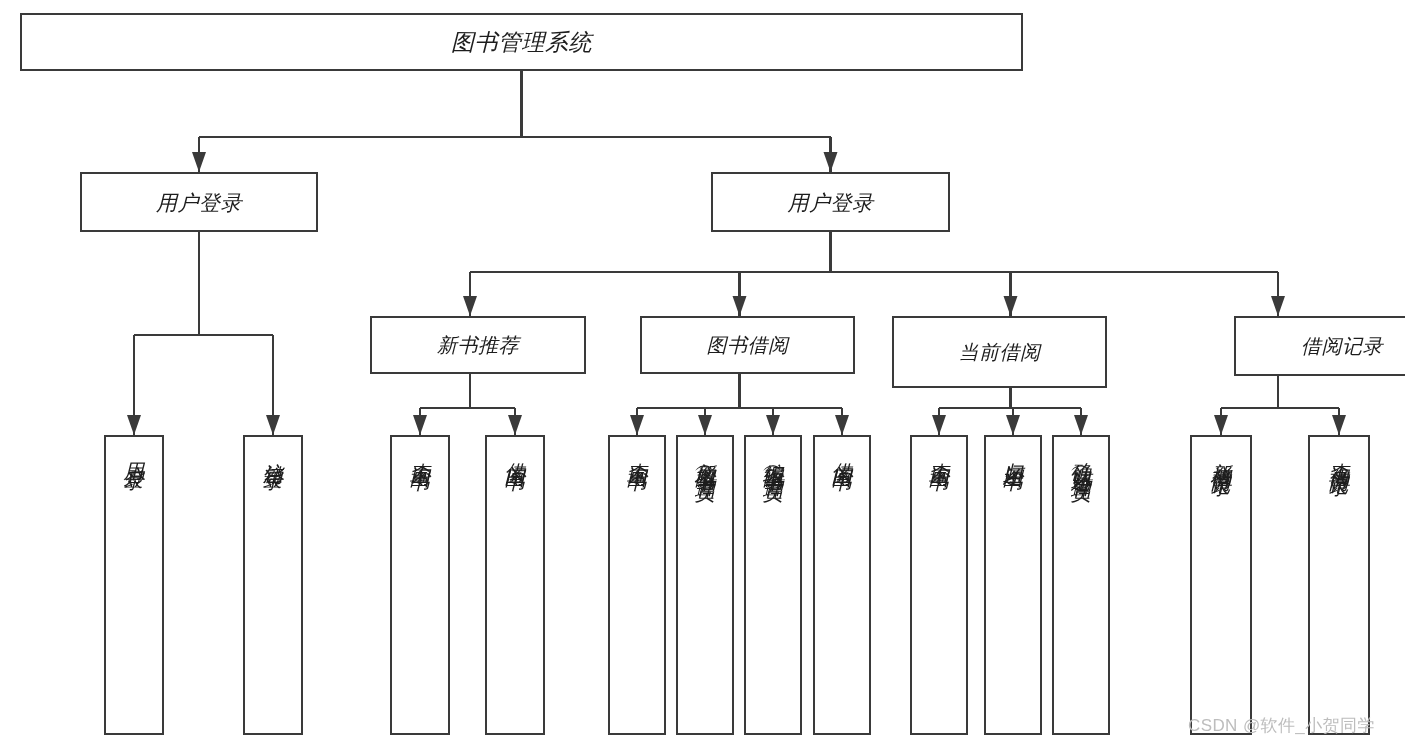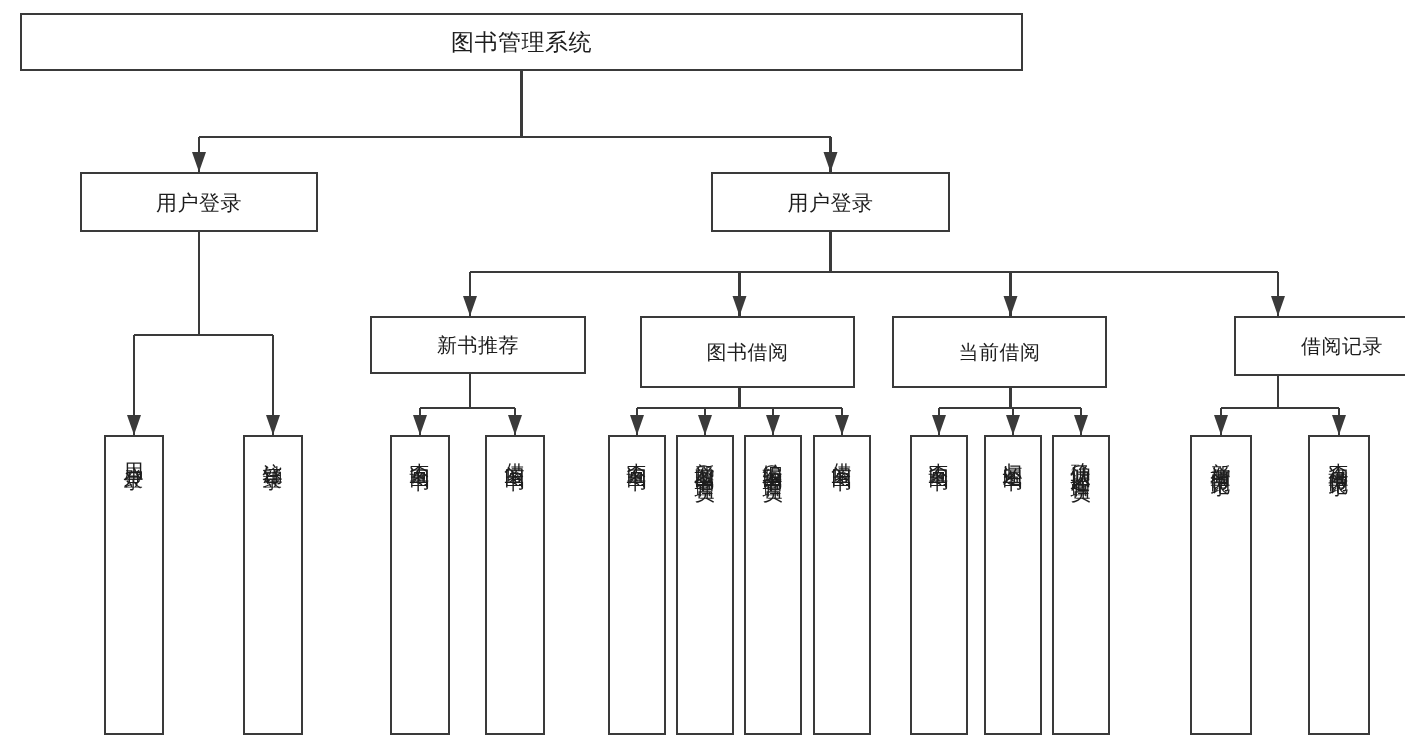--- a/index.html
+++ b/index.html
@@ -29,20 +29,21 @@
   .node {
     position: absolute;
     box-sizing: border-box;
     border: 2.5px solid #3a3a3a;
     background: #ffffff;
     display: flex;
     align-items: center;
     justify-content: center;
     color: #1d1d1d;
     overflow: hidden;
+    font-style: italic;
   }
   .node.root {
     font-size: 23px;
   }
   .node.lvl2 {
     font-size: 21px;
   }
   .node.lvl3 {
     font-size: 20px;
     margin-left: 8px;
@@ -139,21 +140,21 @@
       </div>
       <div class="node lvl2" style="left: 80px; top: 172px; width: 238px; height: 60px;">
         <span class="label">用户登录</span>
       </div>
       <div class="node lvl2" style="left: 711px; top: 172px; width: 239px; height: 60px;">
         <span class="label">用户登录</span>
       </div>
       <div class="node lvl3" style="left: 362px; top: 316px; width: 216px; height: 58px;">
         <span class="label">新书推荐</span>
       </div>
-      <div class="node lvl3" style="left: 632px; top: 316px; width: 215px; height: 72px;">
+      <div class="node lvl3" style="left: 632px; top: 316px; width: 215px; height: 58px;">
         <span class="label">图书借阅</span>
       </div>
       <div class="node lvl3" style="left: 884px; top: 316px; width: 215px; height: 72px;">
         <span class="label">当前借阅</span>
       </div>
       <div class="node lvl3" style="left: 1226px; top: 316px; width: 216px; height: 60px;">
         <span class="label">借阅记录</span>
       </div>
       <div class="node leaf" style="left: 104px; top: 435px; width: 60px; height: 300px;">
         <span class="label">用户登录</span>
@@ -188,13 +189,14 @@
       <div class="node leaf" style="left: 1052px; top: 435px; width: 58px; height: 300px;">
         <span class="label">确认归还（管理员）</span>
       </div>
       <div class="node leaf" style="left: 1190px; top: 435px; width: 62px; height: 300px;">
         <span class="label">新增借阅记录</span>
       </div>
       <div class="node leaf" style="left: 1308px; top: 435px; width: 62px; height: 300px;">
         <span class="label">查询借阅记录</span>
       </div>
     </div>
+  <div id="watermark">CSDN @软件_小贺同学</div>
 </div>
 
 </body></html>

